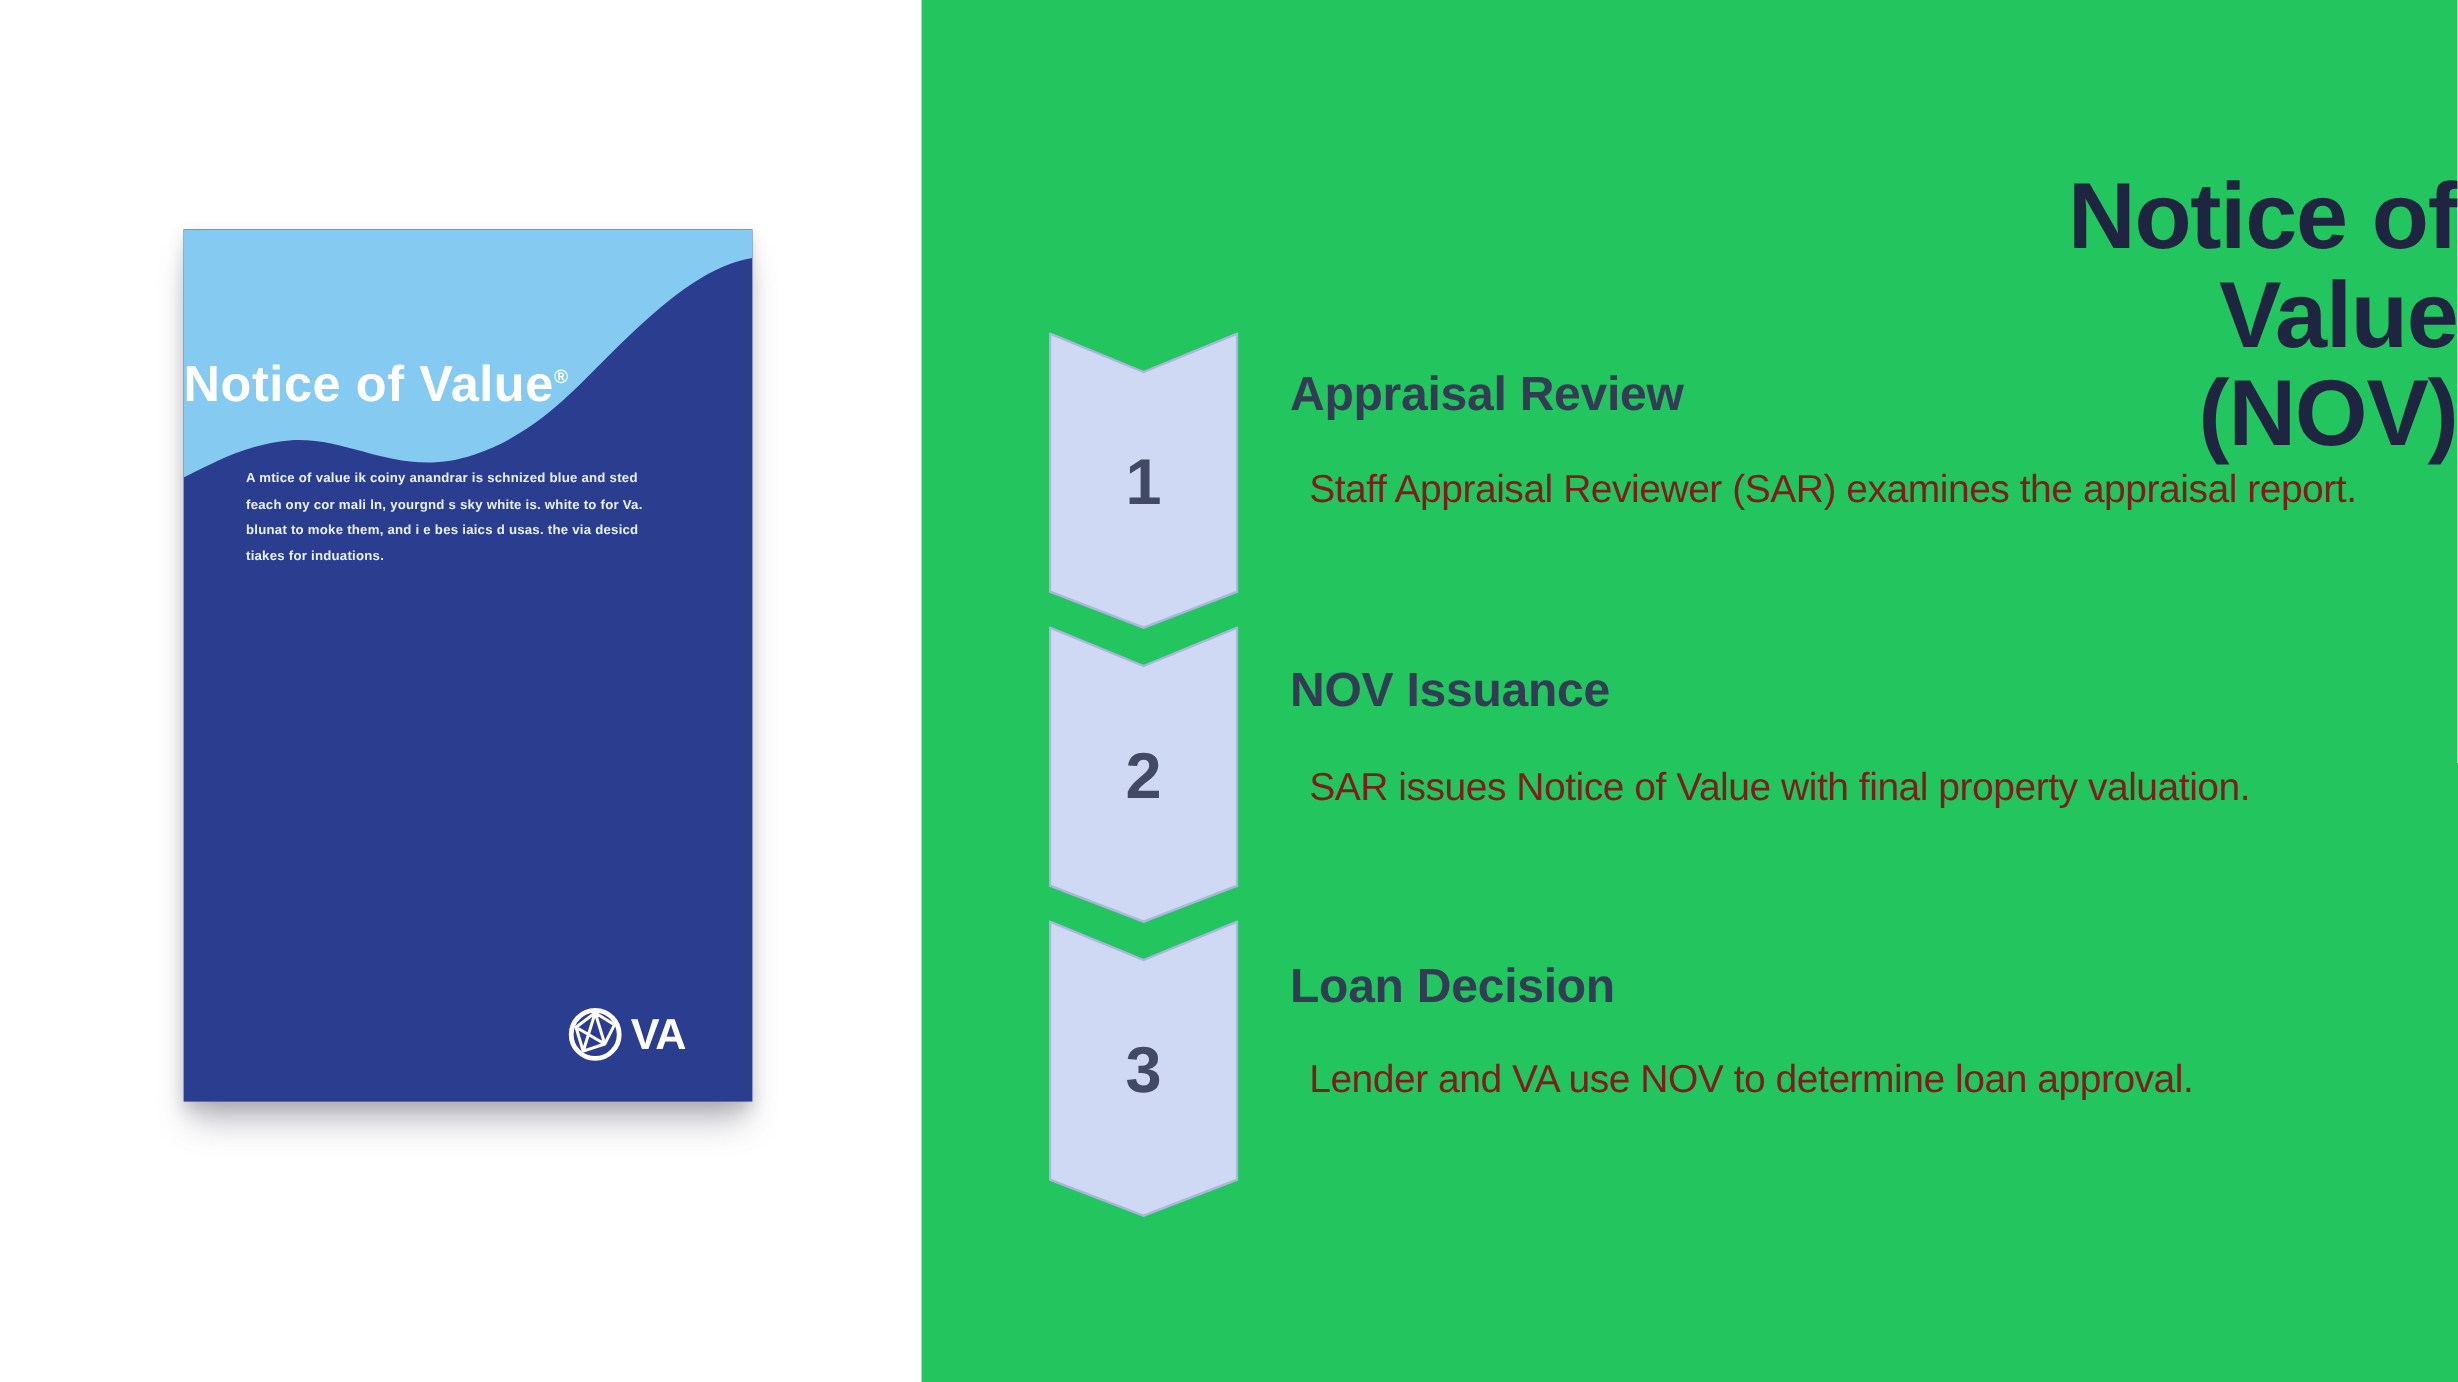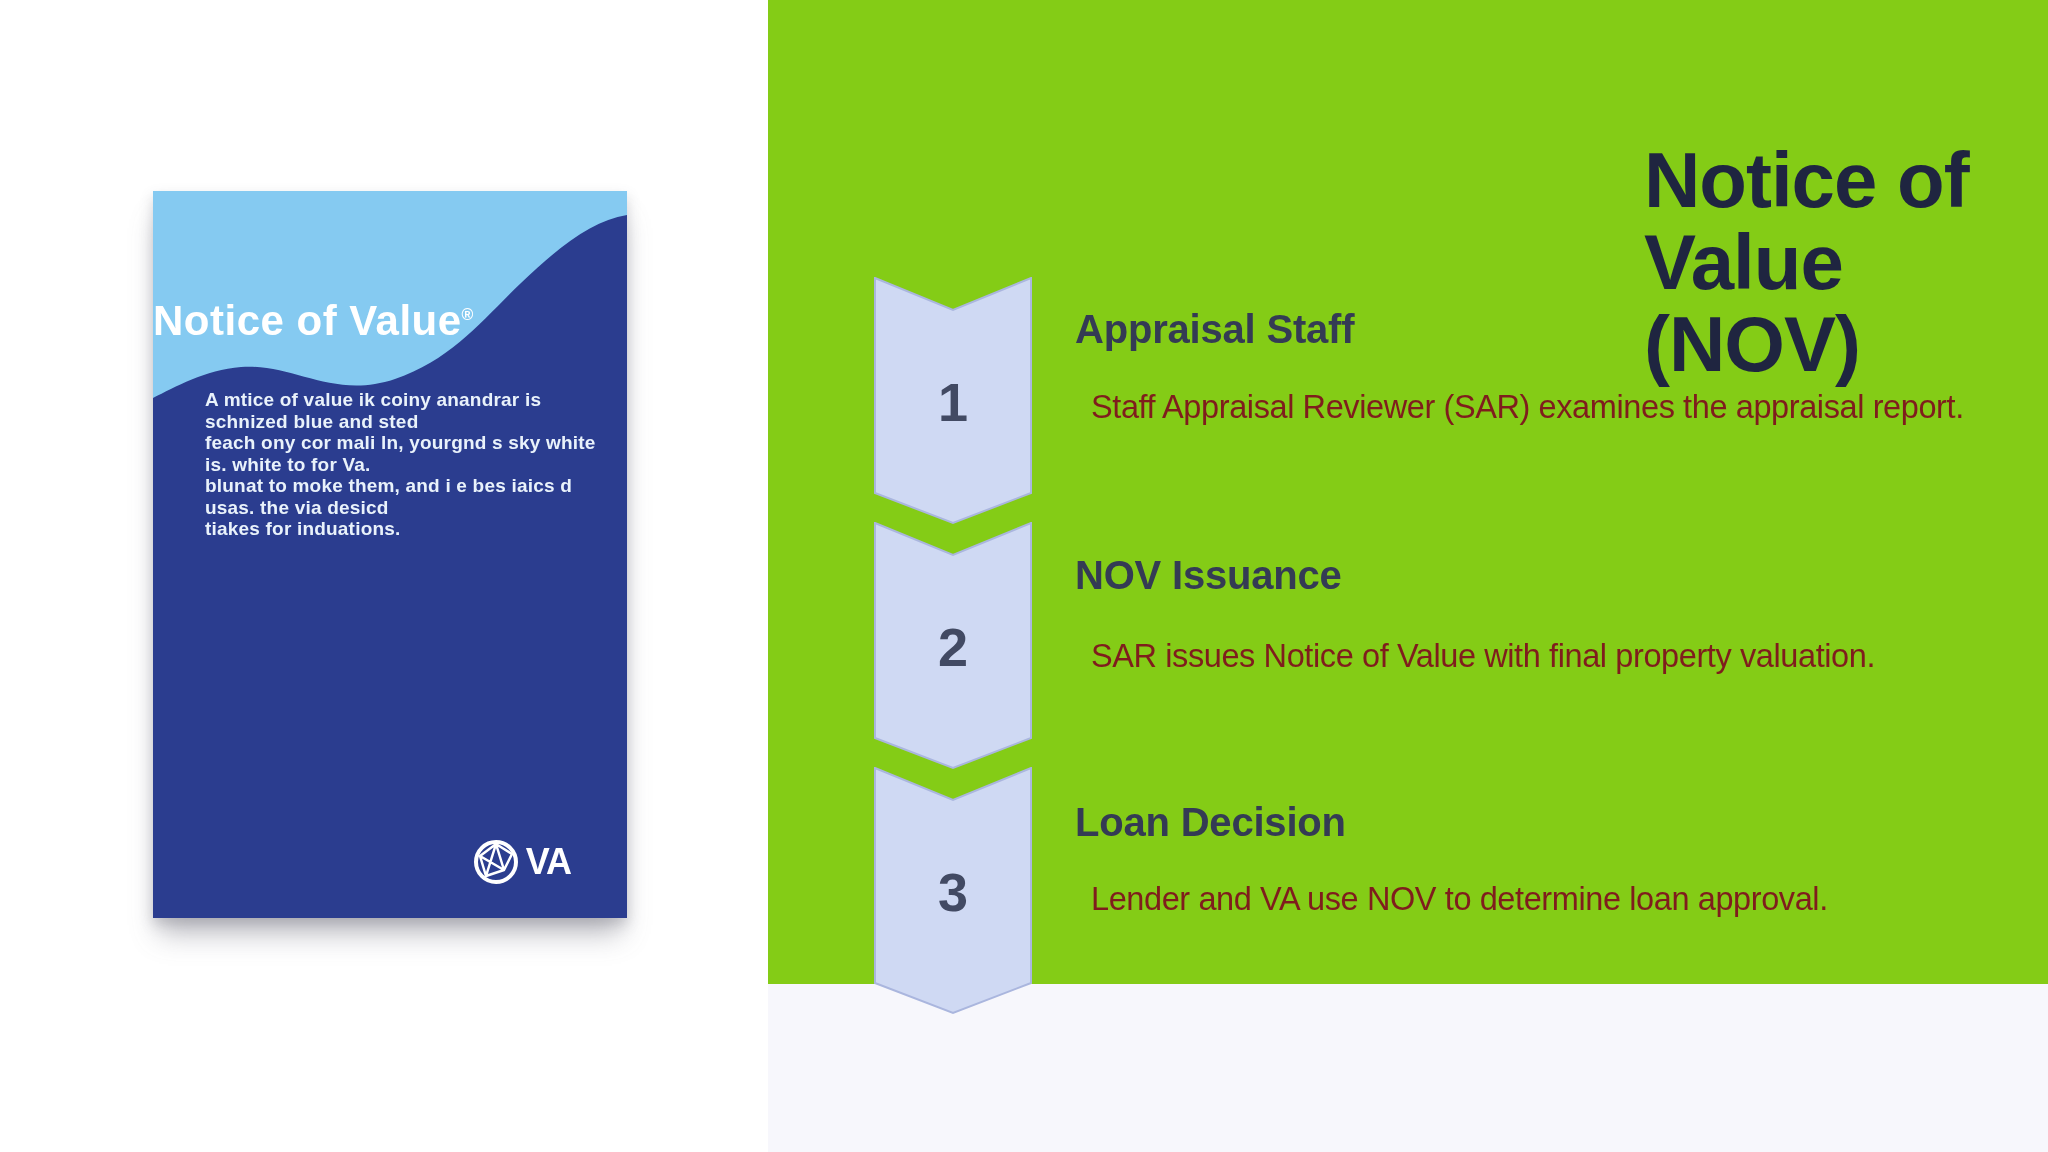--- a/index.html
+++ b/index.html
@@ -1,37 +1,37 @@
 <!DOCTYPE html>
 <html><head>
 <meta charset="utf-8">
 <style>
   html,body{margin:0;padding:0;background:#e9e9ef;}
   #canvas{
     position:relative;width:2048px;height:1152px;overflow:hidden;
     background:#f7f7fc;font-family:"Liberation Sans",sans-serif;
   }
   .left-panel{position:absolute;left:0;top:0;width:768px;height:1152px;background:#ffffff;}
-  .right-panel{position:absolute;left:768px;top:0;width:1280px;height:984px;background:#84cc16;}
+  .right-panel{position:absolute;left:768px;top:0;width:1280px;height:1152px;background:#22c55e;text-align:right;}
 
   
   .book-cover{
     position:absolute;left:153px;top:191px;width:474px;height:727px;
     background:#2b3d8f;
     box-shadow:0 22px 26px -6px rgba(105,105,120,.42), 0 6px 12px rgba(90,90,105,.25);
   }
   .book-cover svg.wave{position:absolute;left:0;top:0;}
   .cover-title{
     position:absolute;left:0;top:99px;width:100%;text-align:left;
     color:#ffffff;font-size:42px;font-weight:700;letter-spacing:.5px;line-height:50px;
   }
   .cover-title sup{font-size:16px;vertical-align:super;}
   .cover-desc{
     position:absolute;left:52px;top:198px;width:408px;
-    color:#e9f2fb;font-size:19px;font-weight:700;line-height:21.5px;
+    color:#e9f2fb;font-size:11px;font-weight:700;line-height:21.5px;
     white-space:pre-line;letter-spacing:.2px;
   }
   .va-logo{position:absolute;right:56px;top:645px;display:flex;align-items:center;gap:4px;}
   .va-logo .va-text{color:#ffffff;font-size:36px;font-weight:700;letter-spacing:-1px;}
 
   
   .page-title{
     position:absolute;left:876px;top:140px;margin:0;
     color:#1f2540;font-size:78px;font-weight:700;letter-spacing:-1px;line-height:1.05;
   }
@@ -86,21 +86,21 @@
   <div class="right-panel">
     <h1 class="page-title">Notice of Value (NOV)</h1>
   </div>
 
   <div class="step-chevron chev-1">
     <svg width="158" height="248" viewBox="0 0 158 248">
       <polygon points="1,1 79,33 157,1 157,216 79,246 1,216" fill="#cfd9f3" stroke="#aab6de" stroke-width="2"></polygon>
     </svg>
     <div class="num">1</div>
   </div>
-  <h2 class="step-title title-1">Appraisal Staff</h2>
+  <h2 class="step-title title-1">Appraisal Review</h2>
   <p class="step-desc desc-1">Staff Appraisal Reviewer (SAR) examines the appraisal report.</p>
 
   <div class="step-chevron chev-2">
     <svg width="158" height="248" viewBox="0 0 158 248">
       <polygon points="1,1 79,33 157,1 157,216 79,246 1,216" fill="#cfd9f3" stroke="#aab6de" stroke-width="2"></polygon>
     </svg>
     <div class="num">2</div>
   </div>
   <h2 class="step-title title-2">NOV Issuance</h2>
   <p class="step-desc desc-2">SAR issues Notice of Value with final property valuation.</p>

